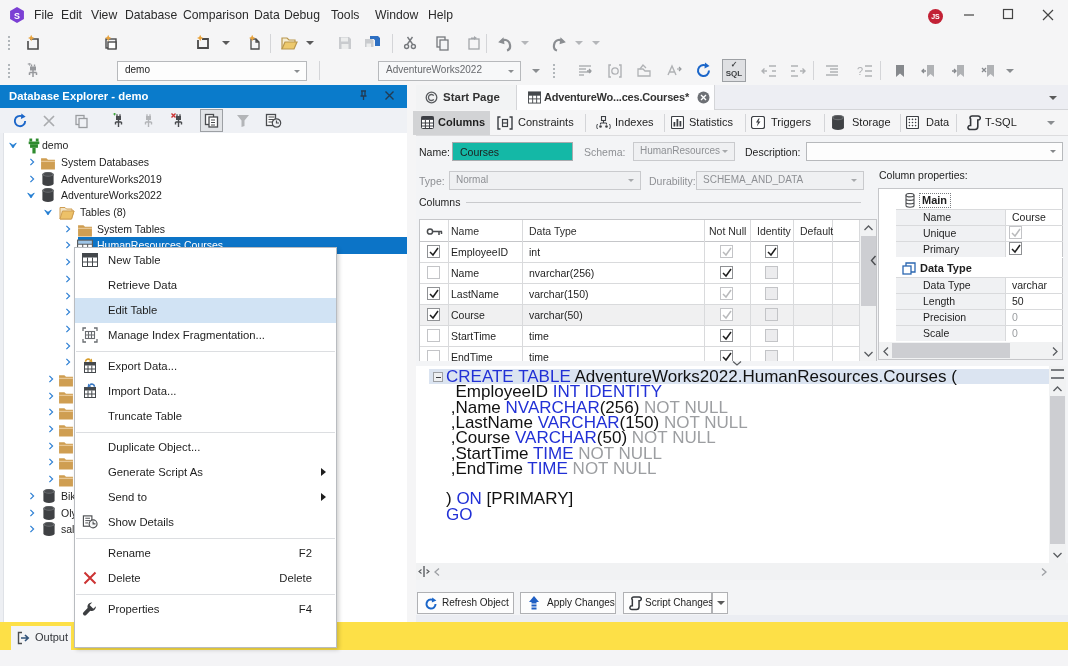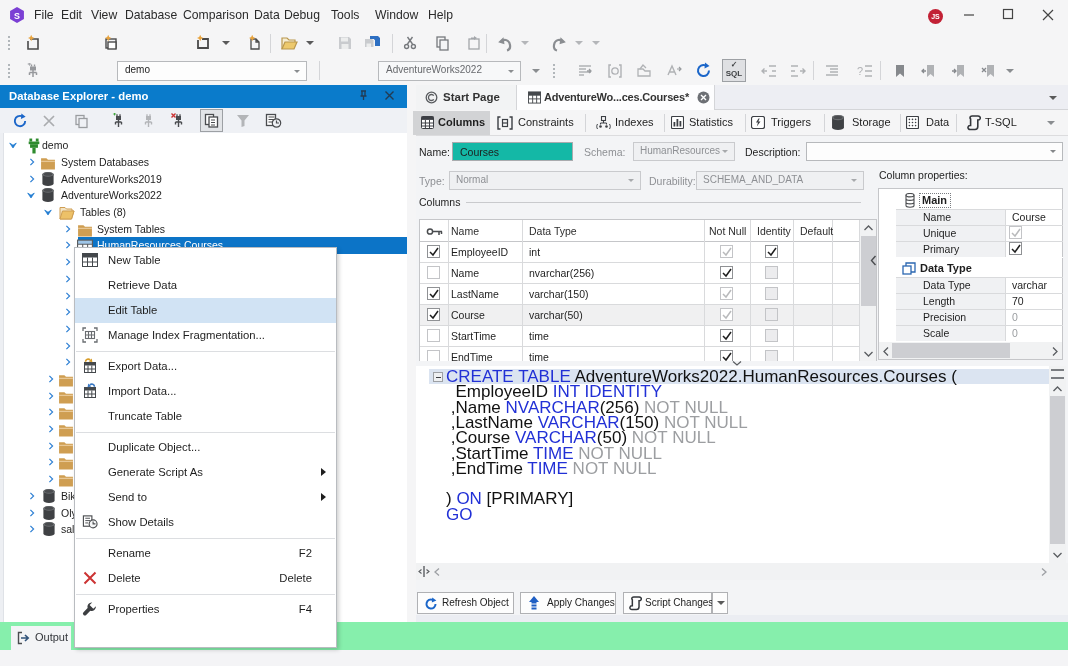--- a/index.html
+++ b/index.html
@@ -54,21 +54,21 @@
 
 #sql { position:absolute; left:0; top:281px; width:633px; height:197px; background:#fff; font-family:Liberation Sans, sans-serif; font-size:17px; line-height:15.3px; }
 #sqlvsb { position:absolute; left:633px; top:281px; width:17px; height:197px; background:#f1f2f3; }
 .sline { position:absolute; left:30px; white-space:pre; color:#111; }
 .kw { color:#2130d6; } .gr { color:#9c9ea1; }
 
 
 .btn { position:absolute; height:22px; background:#fdfdfd; border:1px solid #b0b1b4; font-size:10px; color:#222; line-height:20px; white-space:nowrap; }
 
 
-#outputbar { position:absolute; left:0; top:622px; width:1068px; height:28px; background:#86efac; }
+#outputbar { position:absolute; left:0; top:622px; width:1068px; height:28px; background:#fde047; }
 #statusbar { position:absolute; left:0; top:650px; width:1068px; height:16px; background:#f4f4f6; }
 
 
 #ctxmenu { position:absolute; left:74px; top:247px; width:263px; height:401px; background:#fff; border:1px solid #b9bcc0; box-shadow:2px 2px 4px rgba(0,0,0,0.18); z-index:50; }
 .mitem { position:relative; height:25px; line-height:25px; font-size:11.3px; color:#1e1e1e; padding-left:33px; }
 .mitem.hl { background:#d1e3f4; }
 .msep { height:6px; position:relative; }
 .msep:after { content:""; position:absolute; left:1px; right:1px; top:3px; height:1px; background:#dcdee1; }
 .mshort { position:absolute; right:24px; top:0; }
 .msub { position:absolute; right:10px; top:8px; width:0; height:0; border-top:4px solid transparent; border-bottom:4px solid transparent; border-left:5px solid #1e1e1e; }
@@ -775,21 +775,21 @@
     <div class="gline" style="left:17px;top:88px;width:167px;height:1px"></div>
     <div class="gline" style="left:17px;top:104px;width:167px;height:1px"></div>
     <div class="gline" style="left:17px;top:120px;width:167px;height:1px"></div>
     <div class="gline" style="left:17px;top:136px;width:167px;height:1px"></div>
     <div class="gline" style="left:126px;top:88px;width:1px;height:64px"></div>
     <span class="abs" style="left:44px;top:90px;font-size:10.5px">Data Type</span>
     <span class="abs" style="left:44px;top:106px;font-size:10.5px">Length</span>
     <span class="abs" style="left:44px;top:122px;font-size:10.5px">Precision</span>
     <span class="abs" style="left:44px;top:138px;font-size:10.5px">Scale</span>
     <span class="abs" style="left:133px;top:90px;font-size:10.5px">varchar</span>
-    <span class="abs" style="left:133px;top:106px;font-size:10.5px">70</span>
+    <span class="abs" style="left:133px;top:106px;font-size:10.5px">50</span>
     <span class="abs" style="left:133px;top:122px;font-size:10.5px;color:#9a9da0">0</span>
     <span class="abs" style="left:133px;top:138px;font-size:10.5px;color:#9a9da0">0</span>
     <div class="abs" style="left:0;top:153px;width:183px;height:17px;background:#f1f2f3">
       <svg class="abs" style="left:4px;top:5px" width="6" height="9" viewBox="0 0 6 9">
           <path d="M5 0.5 L1 4.5 L5 8.5" fill="none" stroke="#5a5d60" stroke-width="1.3"></path>
         </svg>
       <div class="abs" style="left:13px;top:1px;width:118px;height:15px;background:#cdced2"></div>
       <svg class="abs" style="left:173px;top:5px" width="6" height="9" viewBox="0 0 6 9">
           <path d="M1 0.5 L5 4.5 L1 8.5" fill="none" stroke="#5a5d60" stroke-width="1.3"></path>
         </svg>

